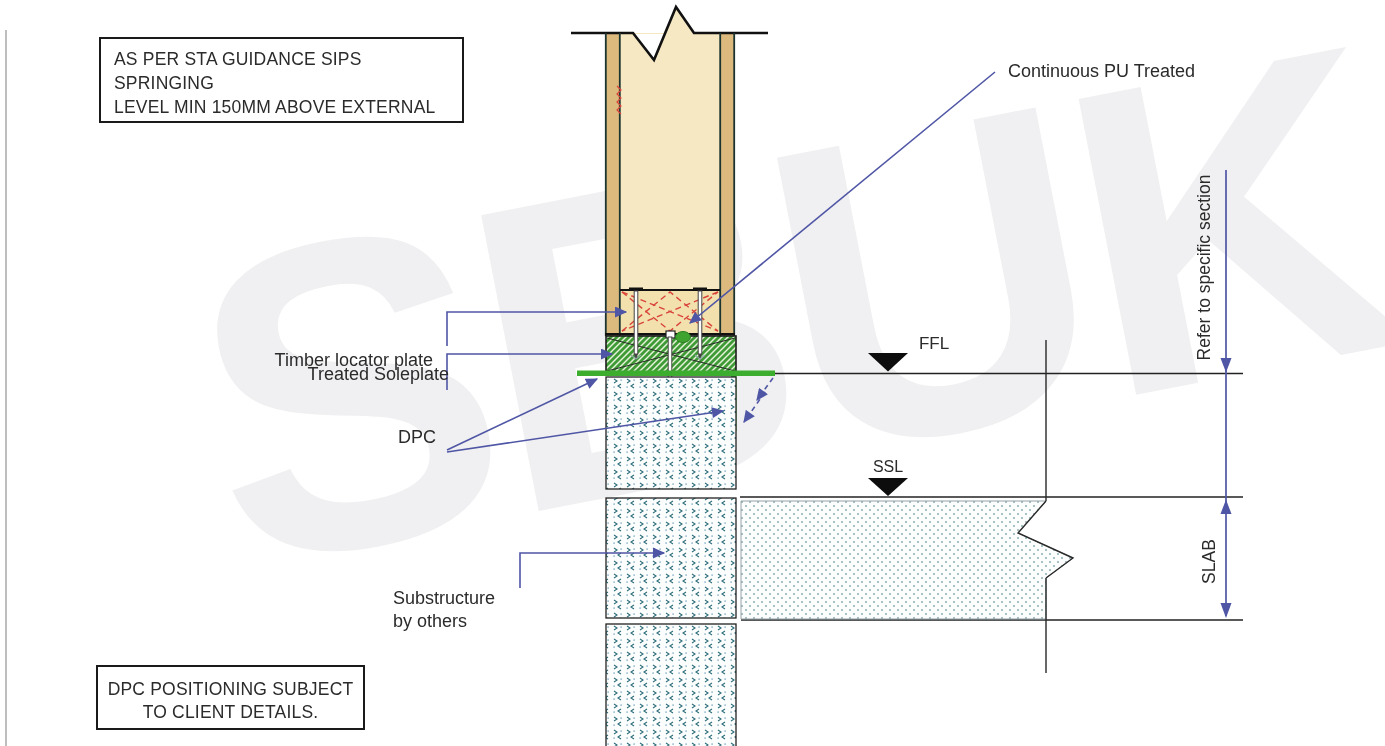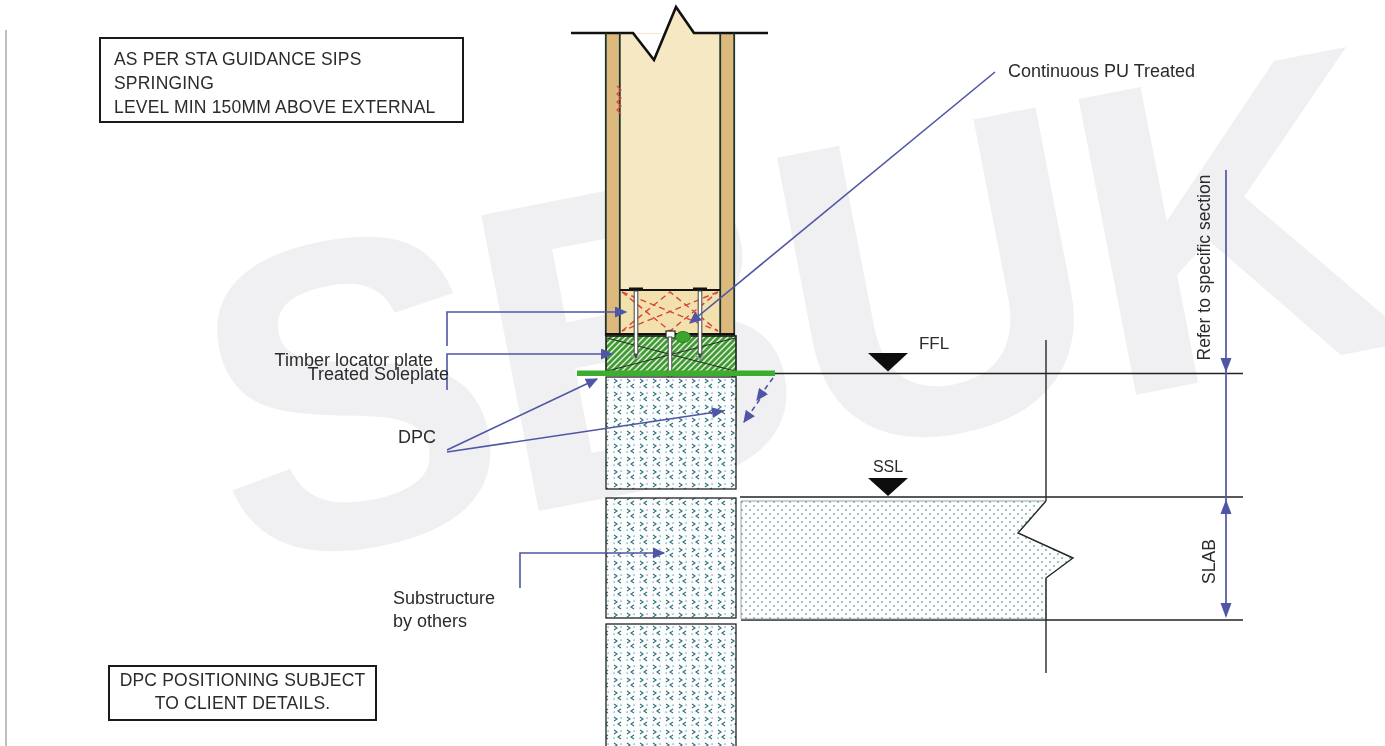--- a/index.html
+++ b/index.html
@@ -7,21 +7,21 @@
           font-family:"Liberation Sans", sans-serif;color:#2b2b2b;}
   .watermark{position:absolute;left:195px;top:88px;z-index:0;font-size:438px;font-weight:700;
              line-height:1;color:#f0eff1;letter-spacing:-12px;transform:rotate(-11deg);
              transform-origin:50% 50%;white-space:nowrap;}
   svg.drawing{position:absolute;left:0;top:0;z-index:1;}
   .txt{position:absolute;z-index:2;font-size:18px;white-space:nowrap;}
   .note{position:absolute;z-index:2;border:2px solid #1a1a1a;background:#ffffff;
         font-size:17.5px;line-height:24px;letter-spacing:.2px;}
   .note span{display:block;}
   #note-sta{left:99px;top:37px;width:336px;height:74px;padding:8px 12px 0 13px;}
-  #note-dpc{left:108px;top:665px;width:265px;height:50px;text-align:center;padding-top:2px;line-height:23px;}
+  #note-dpc{left:96px;top:665px;width:265px;height:50px;text-align:center;padding-top:11px;line-height:23px;}
   #lbl-pu{left:1008px;top:61px;}
   #lbl-timber{left:233px;top:316px;width:200px;text-align:right;margin-top:34px;}
   #lbl-sole{left:249px;top:364px;width:200px;text-align:right;}
   #lbl-dpc{left:398px;top:427px;}
   #lbl-sub{left:393px;top:587px;line-height:23px;white-space:normal;width:140px;}
   #lbl-sub span{display:block;}
   #lbl-ffl{left:866px;top:334px;width:44px;text-align:center;font-size:17px;margin-left:46px;}
   #lbl-ssl{left:866px;top:458px;width:44px;text-align:center;font-size:16px;}
   #lbl-refer{left:1094px;top:257px;width:221px;height:21px;text-align:center;font-size:17.5px;
              transform:rotate(-90deg);transform-origin:50% 50%;}

